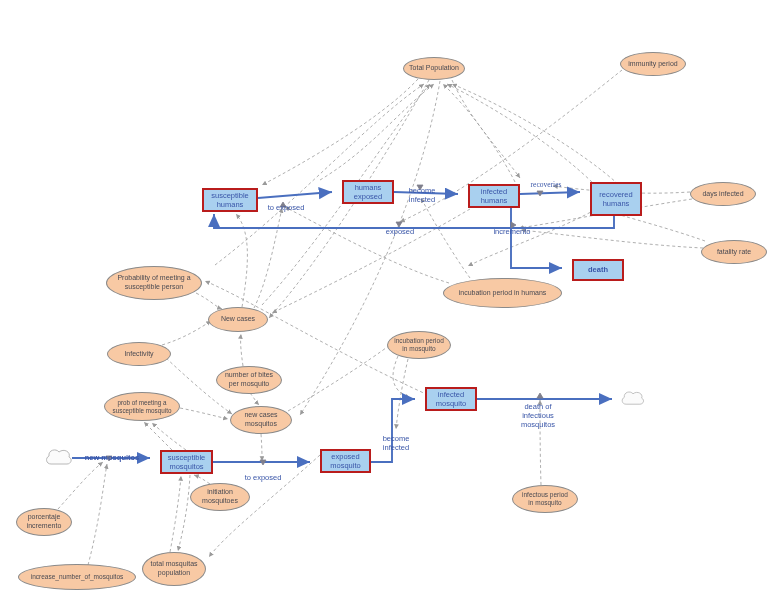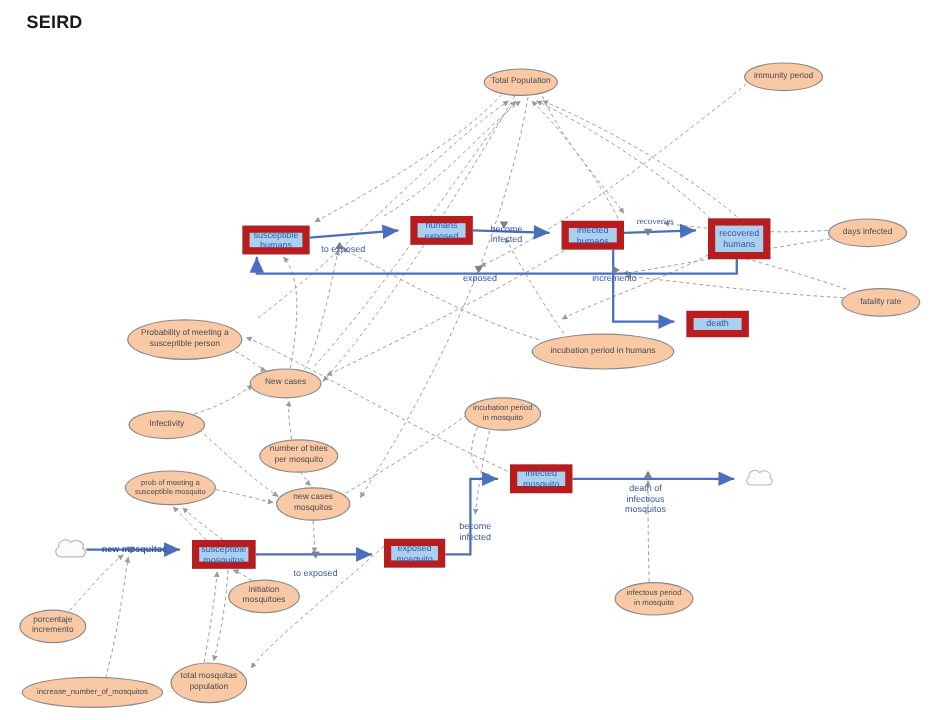--- a/index.html
+++ b/index.html
@@ -17,21 +17,21 @@
     position:absolute;left:22px;top:10px;
     font-size:15px;font-weight:bold;color:#1a1a1a;
     line-height:1.25;letter-spacing:0.2px;
     font-family:"Liberation Sans", sans-serif;
   }
   
   .stock{
     position:absolute;
     box-sizing:border-box;
     background:#a9d0ef;
-    border:6px solid #b91c1c;
+    border:2px solid #b91c1c;
     color:#3a56a8;
     font-size:7.5px;
     line-height:1.25;
     text-align:center;
     display:flex;align-items:center;justify-content:center;
     font-family:"Liberation Sans", sans-serif;
     white-space:pre-line;
   }
   
   .oval{
@@ -61,21 +61,20 @@
     pointer-events:none;
   }
   .cloud{position:absolute;}
 </style>
 </head>
 <body>
 
 <div id="canvas">
 
   <div class="title">
-    <div>SEIRD</div>
   </div>
 
   <svg class="layer" viewBox="0 0 775 600">
     <defs>
       <marker id="dashArrow" markerWidth="7" markerHeight="7" refX="6" refY="3" orient="auto">
         <path d="M0,0 L6,3 L0,6 z" fill="#9a9a9a"></path>
       </marker>
       <marker id="flowArrow" markerWidth="8" markerHeight="8" refX="7" refY="3.2" orient="auto">
         <path d="M0,0 L7,3.2 L0,6.4 z" fill="#4a6fbf"></path>
       </marker>
@@ -202,21 +201,21 @@
   </svg>
 
   <div class="stock" style="left:202px;top:188px;width:56px;height:24px;">susceptible
 humans</div>
   <div class="stock" style="left:342px;top:180px;width:52px;height:24px;">humans
 exposed</div>
   <div class="stock" style="left:468px;top:184px;width:52px;height:24px;">infected
 humans</div>
   <div class="stock" style="left:590px;top:182px;width:52px;height:34px;">recovered
 humans</div>
-  <div class="stock" style="left:572px;top:259px;width:52px;height:22px;">death</div>
+  <div class="stock" style="left:572px;top:259px;width:52px;height:22px;font-weight:bold;">death</div>
   <div class="stock" style="left:160px;top:450px;width:53px;height:24px;">susceptible
 mosquitos</div>
   <div class="stock" style="left:320px;top:449px;width:51px;height:24px;">exposed
 mosquito</div>
   <div class="stock" style="left:425px;top:387px;width:52px;height:24px;">infected
 mosquito</div>
 
   <div class="oval" style="left:403px;top:57px;width:62px;height:23px;">Total Population</div>
   <div class="oval" style="left:620px;top:52px;width:66px;height:24px;">immunity period</div>
   <div class="oval" style="left:690px;top:182px;width:66px;height:24px;">days infected</div>

